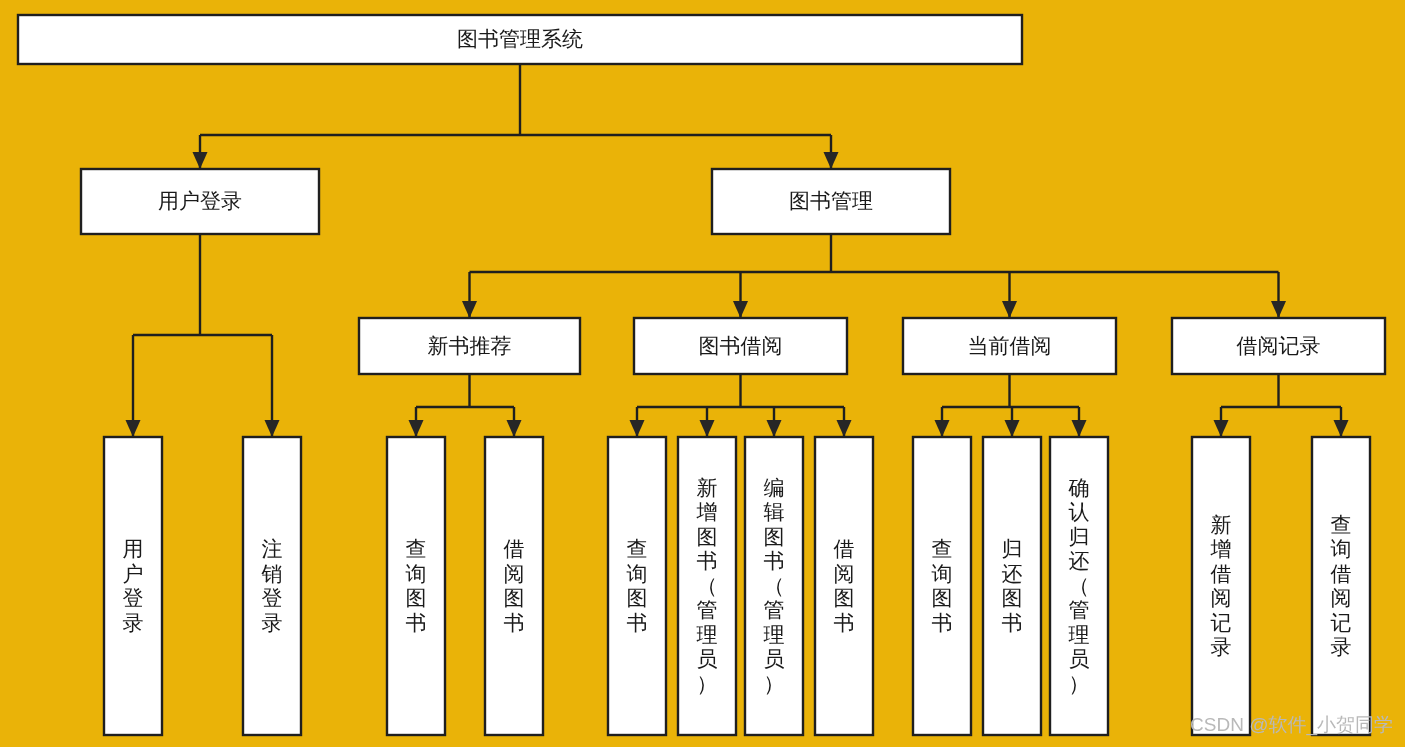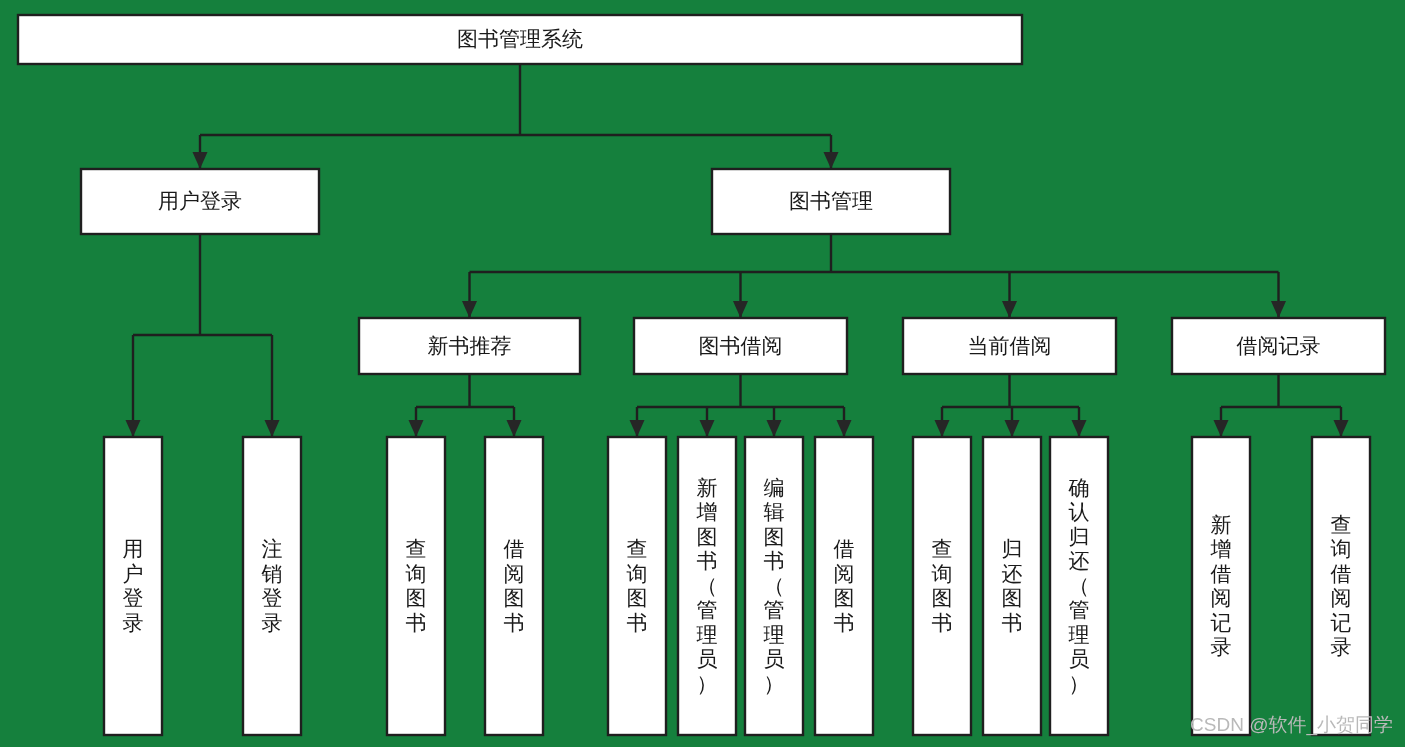--- a/index.html
+++ b/index.html
@@ -11,21 +11,21 @@
     width: 1405px;
     height: 747px;
     font-family: "Liberation Sans", "DejaVu Sans", sans-serif;
     overflow: hidden;
     position: relative;
   }
   #diagram-root {
     position: relative;
     width: 1405px;
     height: 747px;
-    background: #15803d;
+    background: #eab308;
   }
   svg.diagram-canvas {
     position: absolute;
     left: 0;
     top: 0;
     width: 1405px;
     height: 747px;
   }
   .node-box {
     fill: #ffffff;

